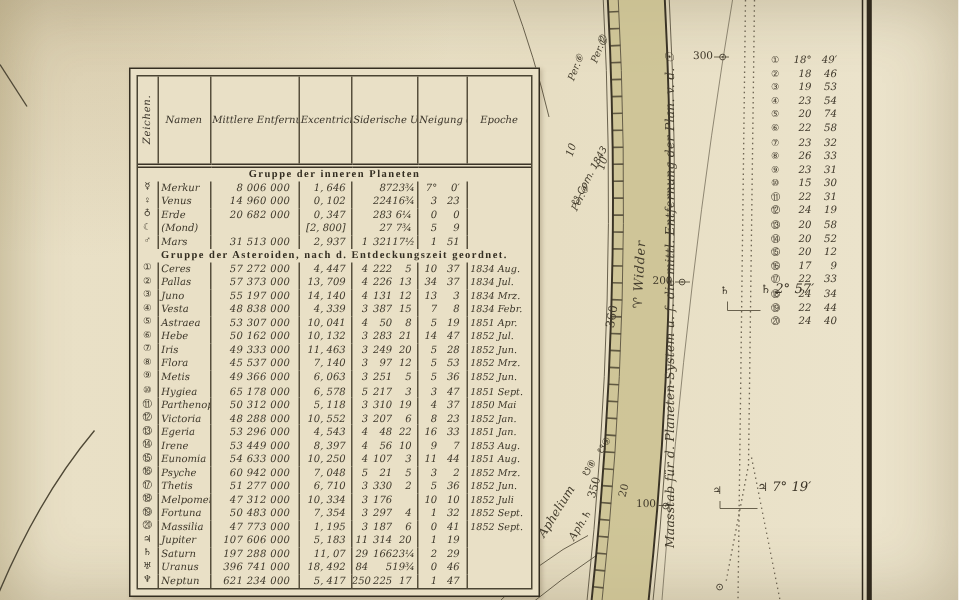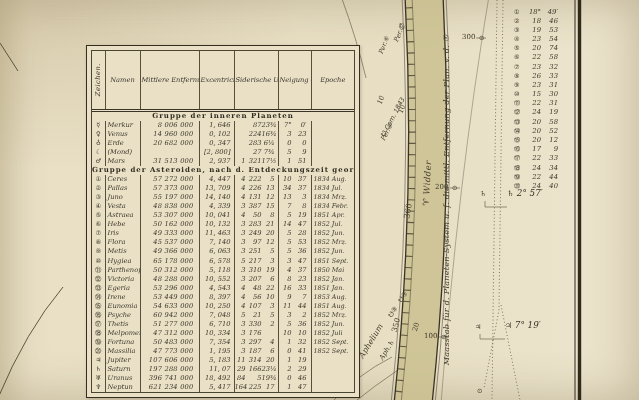--- a/index.html
+++ b/index.html
@@ -28,21 +28,21 @@
   table{border-collapse:collapse;table-layout:fixed;width:100%;}
   th,td{padding:0;overflow:hidden;white-space:nowrap;}
   thead th{height:56px;font-style:italic;font-weight:normal;font-size:6.7px;
     line-height:1.2;text-align:center;vertical-align:middle;
     border-bottom:3px double #3a3326;border-left:.6px solid #574f3c;padding:1px;}
   thead th:first-child{border-left:none;}
   .vert{writing-mode:vertical-rl;transform:rotate(180deg);margin:0 auto;letter-spacing:.5px;}
   tbody tr{height:9.05px;}
   tbody td{font-style:italic;font-size:6.7px;line-height:8.6px;vertical-align:middle;
     border-left:.6px solid #574f3c;color:#3e382b;}
-  tbody td:first-child{border-left:none;}
+  tbody td:first-child{border-left:none;font-family:Liberation Serif, serif;}
   td.grp-title{border-left:none;font-style:normal;font-weight:bold;font-size:7px;
     letter-spacing:1px;text-align:center;color:#332d21;}
   .c-sign{text-align:center;font-style:normal;font-size:6.4px;}
   .c-name{padding-left:2px;}
   .c-dist{text-align:right;padding-right:5px;letter-spacing:.2px;}
   .c-ecc{text-align:right;padding-right:3px;}
   .c-per span,.c-incl span{display:inline-block;text-align:right;}
   .c-per .p0{width:11px;} .c-per .p1{width:16px;} .c-per .p2{width:13px;}
   .c-incl .i0{width:13px;} .c-incl .i1{width:15px;}
   .c-epoch{padding-left:2px;font-size:6.4px;}
@@ -58,21 +58,21 @@
     transform:translate(-50%,-50%) rotate(-90deg);
     font-style:italic;font-size:8.2px;letter-spacing:.2px;text-align:center;color:#433c2c;}
   .tick-num{position:absolute;z-index:3;font-size:7px;font-style:normal;color:#3c3527;}
   .tick-mark{position:absolute;z-index:3;font-size:6.5px;color:#3c3527;}
 
   
   .deg-list{position:absolute;left:514px;top:0;width:62px;height:196px;z-index:3;}
   .deg-row{position:absolute;left:0;height:9px;font-size:6.8px;font-style:italic;color:#3e372a;}
   .deg-row .n{display:inline-block;width:11px;font-size:6.2px;font-style:normal;}
   .deg-row .d{display:inline-block;width:16px;text-align:right;}
-  .deg-row .m{display:inline-block;width:17px;text-align:right;}
+  .deg-row .m{display:inline-block;width:17px;text-align:right;margin-top:28px;}
   .note{position:absolute;z-index:3;font-style:italic;font-size:8.8px;color:#3a3326;white-space:nowrap;}
   .note .sym{font-size:7.8px;font-style:normal;}
   .mini{position:absolute;z-index:3;font-size:7px;color:#3a3326;}
 </style>
 </head>
 <body>
 
 <div id="page">
 
   <svg width="639" height="400" viewBox="0 0 639 400">
@@ -386,21 +386,21 @@
               <td class="c-ecc">18, 492</td>
               <td class="c-per"><span class="p0">84</span><span class="p1">5</span><span class="p2">19¾</span></td>
               <td class="c-incl"><span class="i0">0</span><span class="i1">46</span></td>
               <td class="c-epoch"></td>
             </tr>
             <tr class="row">
               <td class="c-sign sym">♆</td>
               <td class="c-name">Neptun</td>
               <td class="c-dist">621 234 000</td>
               <td class="c-ecc">5, 417</td>
-              <td class="c-per"><span class="p0">164</span><span class="p1">225</span><span class="p2">17</span></td>
+              <td class="c-per"><span class="p0">250</span><span class="p1">225</span><span class="p2">17</span></td>
               <td class="c-incl"><span class="i0">1</span><span class="i1">47</span></td>
               <td class="c-epoch"></td>
             </tr>
           </tbody>
       </table>
     </div>
   </div>
 
   <div class="rlab" style="left:400px;top:33px;--r:-68deg;font-size:6.5px">Per.⑫</div>
   <div class="rlab" style="left:384px;top:45px;--r:-68deg;font-size:6.5px">Per.⑥</div>

